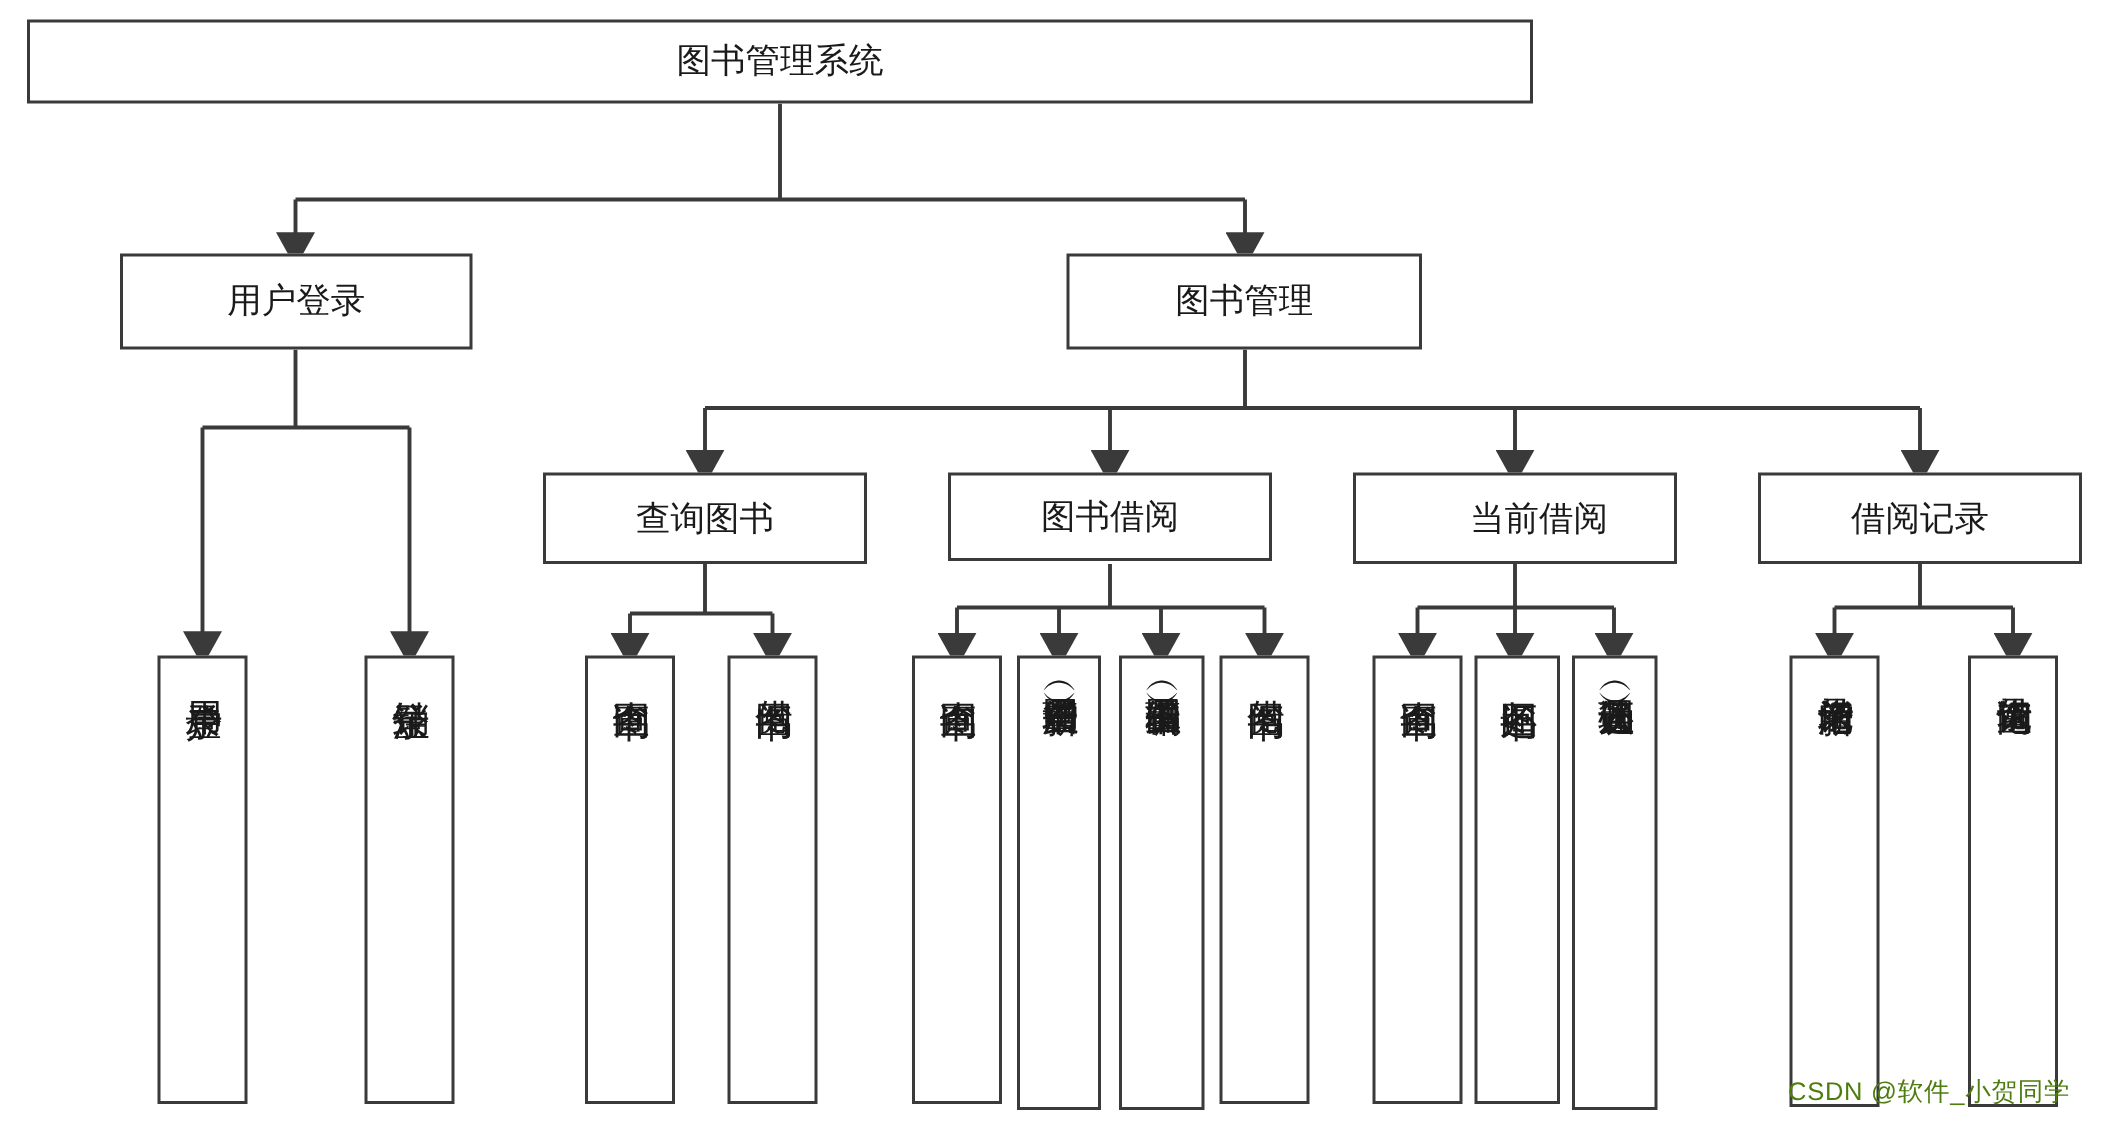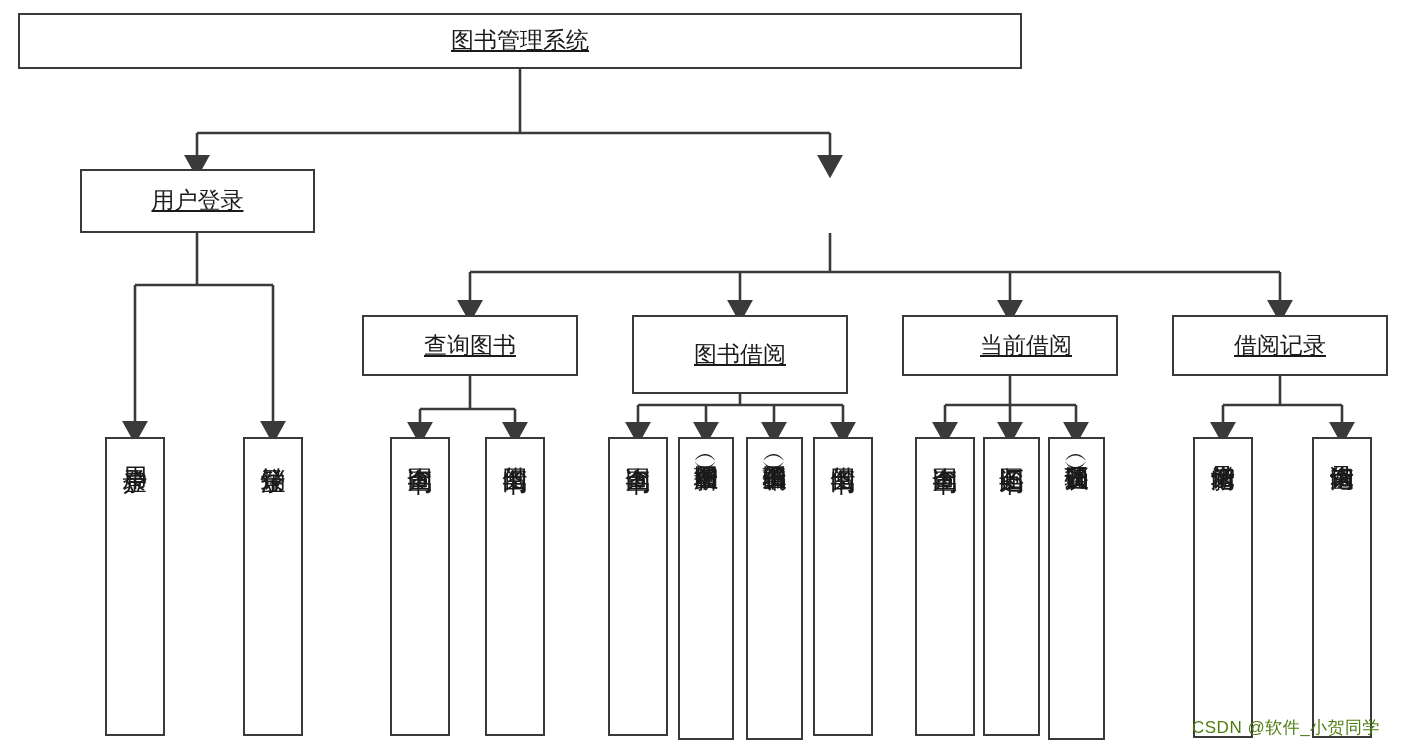--- a/index.html
+++ b/index.html
@@ -37,21 +37,20 @@
   }
   .node .label {
     display: block;
     text-align: center;
     line-height: 1.18;
     white-space: nowrap;
   }
   
   .node.horiz .label {
     font-size: 23px;
-    text-decoration: underline;
   }
   .node.root .label {
     font-size: 23px;
   }
   
   .node.vert {
     align-items: flex-start;
     justify-content: center;
     padding-top: 8px;
   }
@@ -131,25 +130,28 @@
     </g>
   </svg>
 
   <div class="node root horiz" style="left:18px; top:13px; width:1004px; height:56px;">
     <span class="label">图书管理系统</span>
   </div>
 
   <div class="node horiz" style="left:80px; top:169px; width:235px; height:64px;">
     <span class="label">用户登录</span>
   </div>
+  <div class="node horiz" style="left:711px; top:169px; width:237px; height:64px;">
+    <span class="label">图书管理</span>
+  </div>
 
   <div class="node horiz" style="left:362px; top:315px; width:216px; height:61px;">
     <span class="label">查询图书</span>
   </div>
-  <div class="node horiz" style="left:632px; top:315px; width:216px; height:79px;">
+  <div class="node horiz" style="left:632px; top:315px; width:216px; height:59px;">
     <span class="label">图书借阅</span>
   </div>
   <div class="node horiz" style="left:902px; top:315px; width:216px; height:61px;padding-left:32px;">
     <span class="label">当前借阅</span>
   </div>
   <div class="node horiz" style="left:1172px; top:315px; width:216px; height:61px;">
     <span class="label">借阅记录</span>
   </div>
 
   <div class="node vert" style="left:105px; top:437px; width:60px; height:299px;">

